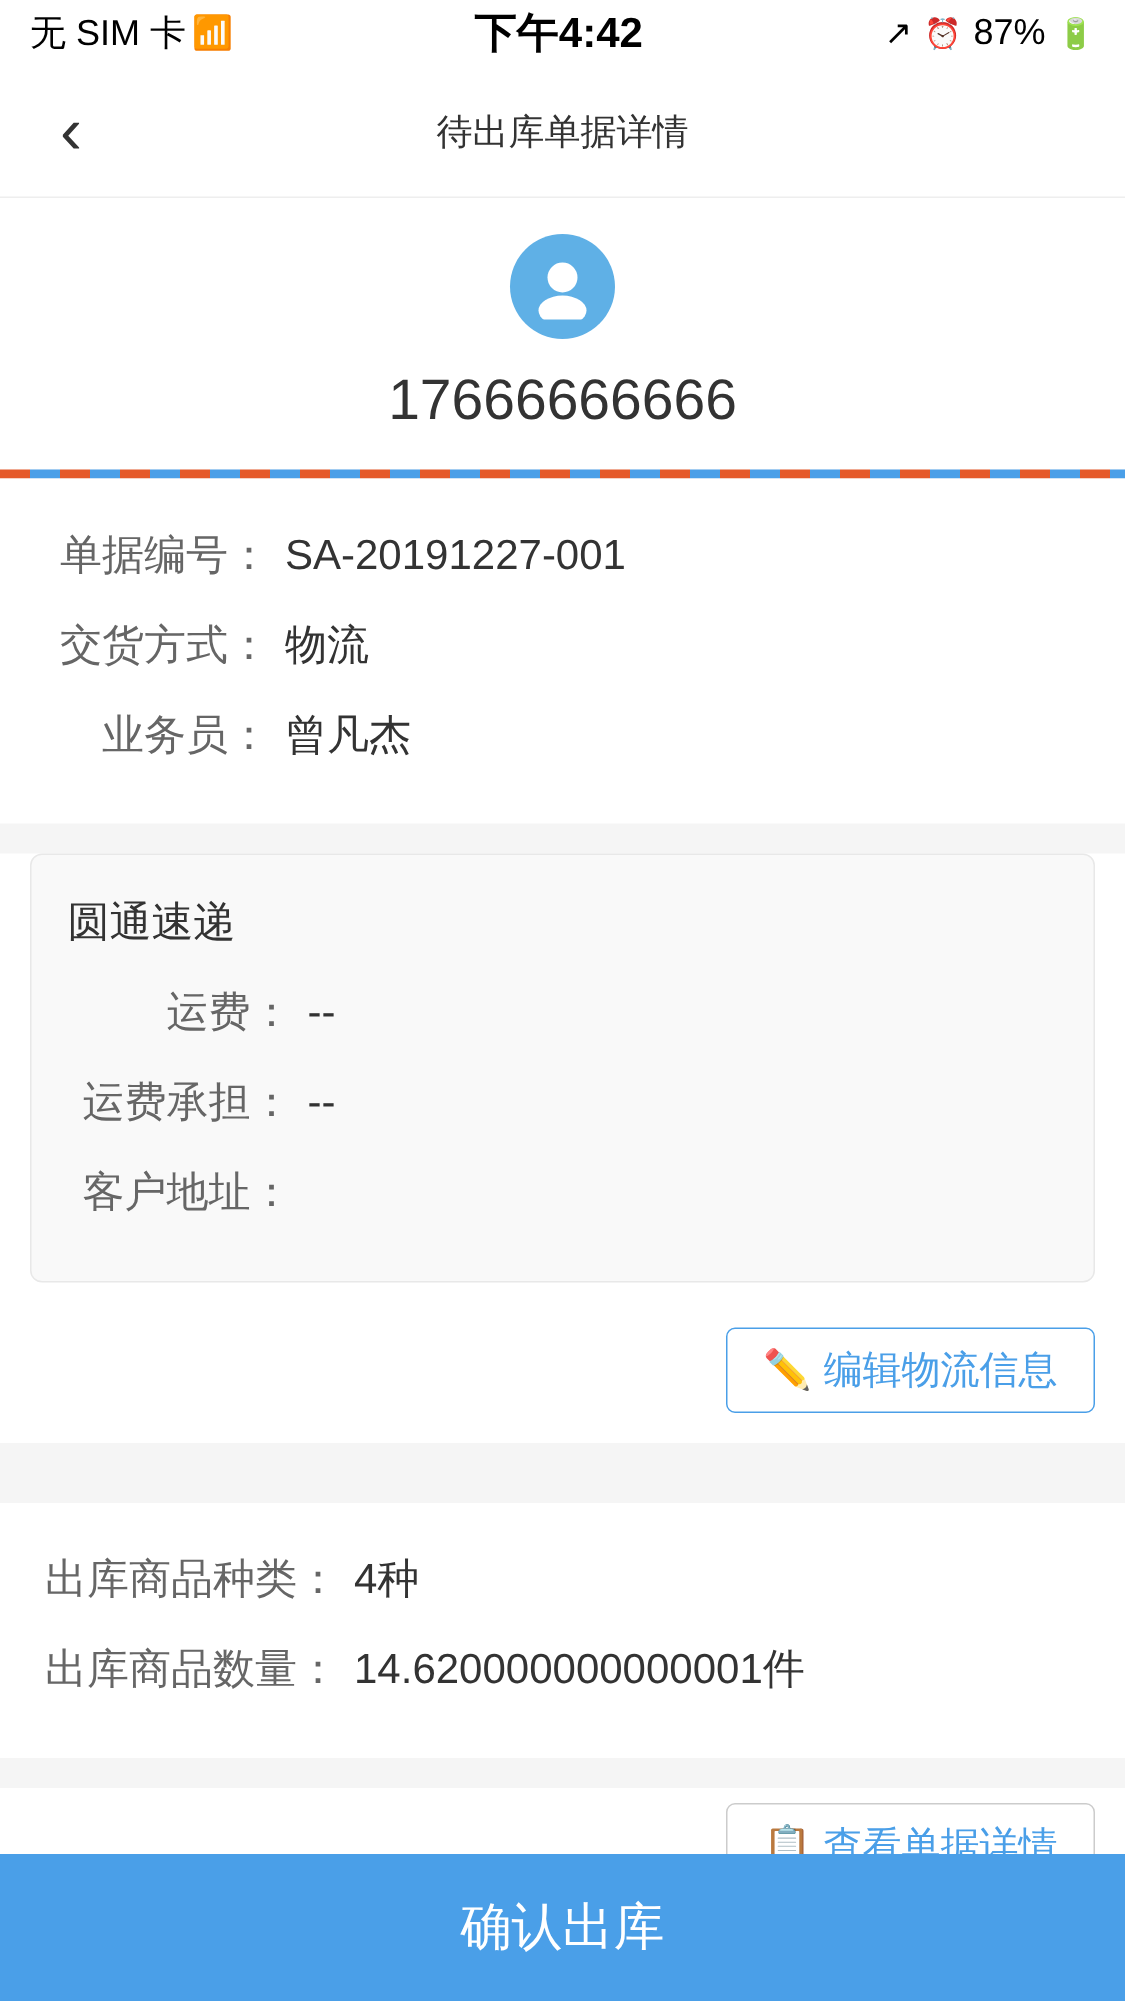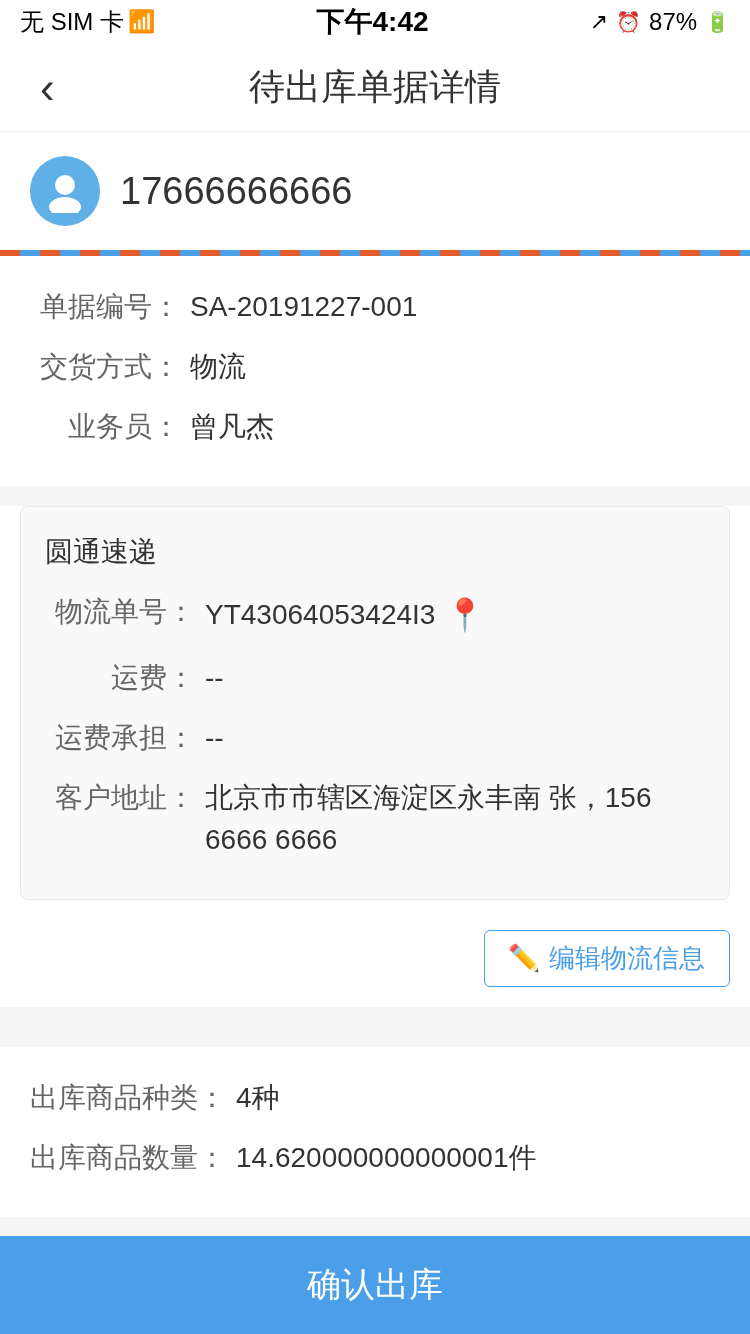--- a/index.html
+++ b/index.html
@@ -41,38 +41,39 @@
     .back-btn {
       font-size: 40px;
       color: #333;
       cursor: pointer;
       padding: 10px;
     }
     .nav-title {
       position: absolute;
       left: 50%;
       transform: translateX(-50%);
-      font-size: 36px;
+      font-size: 24px;
       font-weight: 500;
       color: #333;
     }
 
     
     .content {
       padding-bottom: 120px;
     }
 
     
     .customer-header {
       background: #fff;
       padding: 24px 30px;
       display: flex;
       align-items: center;
       gap: 20px;
       margin-bottom: 0;
+      flex-direction: column;
     }
     .avatar {
       width: 70px;
       height: 70px;
       border-radius: 50%;
       background: #5fb0e6;
       display: flex;
       align-items: center;
       justify-content: center;
       flex-shrink: 0;
@@ -293,37 +294,29 @@
       <span class="info-value">曾凡杰</span>
     </div>
   </div>
 
   <div style="background:#fff; padding: 0 0 0 0;">
     <div class="logistics-card">
       <div class="logistics-row">
         <span class="logistics-value">圆通速递</span>
       </div>
       <div class="logistics-row">
-        <span class="logistics-label">物流单号：</span>
-        <span class="logistics-value">
-          <span>YT43064053424I3</span>
-          <span class="location-icon">📍</span>
-        </span>
-      </div>
-      <div class="logistics-row">
         <span class="logistics-label">运费：</span>
         <span class="logistics-value">--</span>
       </div>
       <div class="logistics-row">
         <span class="logistics-label">运费承担：</span>
         <span class="logistics-value">--</span>
       </div>
       <div class="logistics-row">
         <span class="logistics-label">客户地址：</span>
-        <span class="logistics-value">北京市市辖区海淀区永丰南  张，156 6666 6666</span>
       </div>
     </div>
 
     <div class="edit-btn-row">
       <button class="edit-btn">
         <span style="font-size:26px;">✏️</span>
         <span>编辑物流信息</span>
       </button>
     </div>
   </div>

